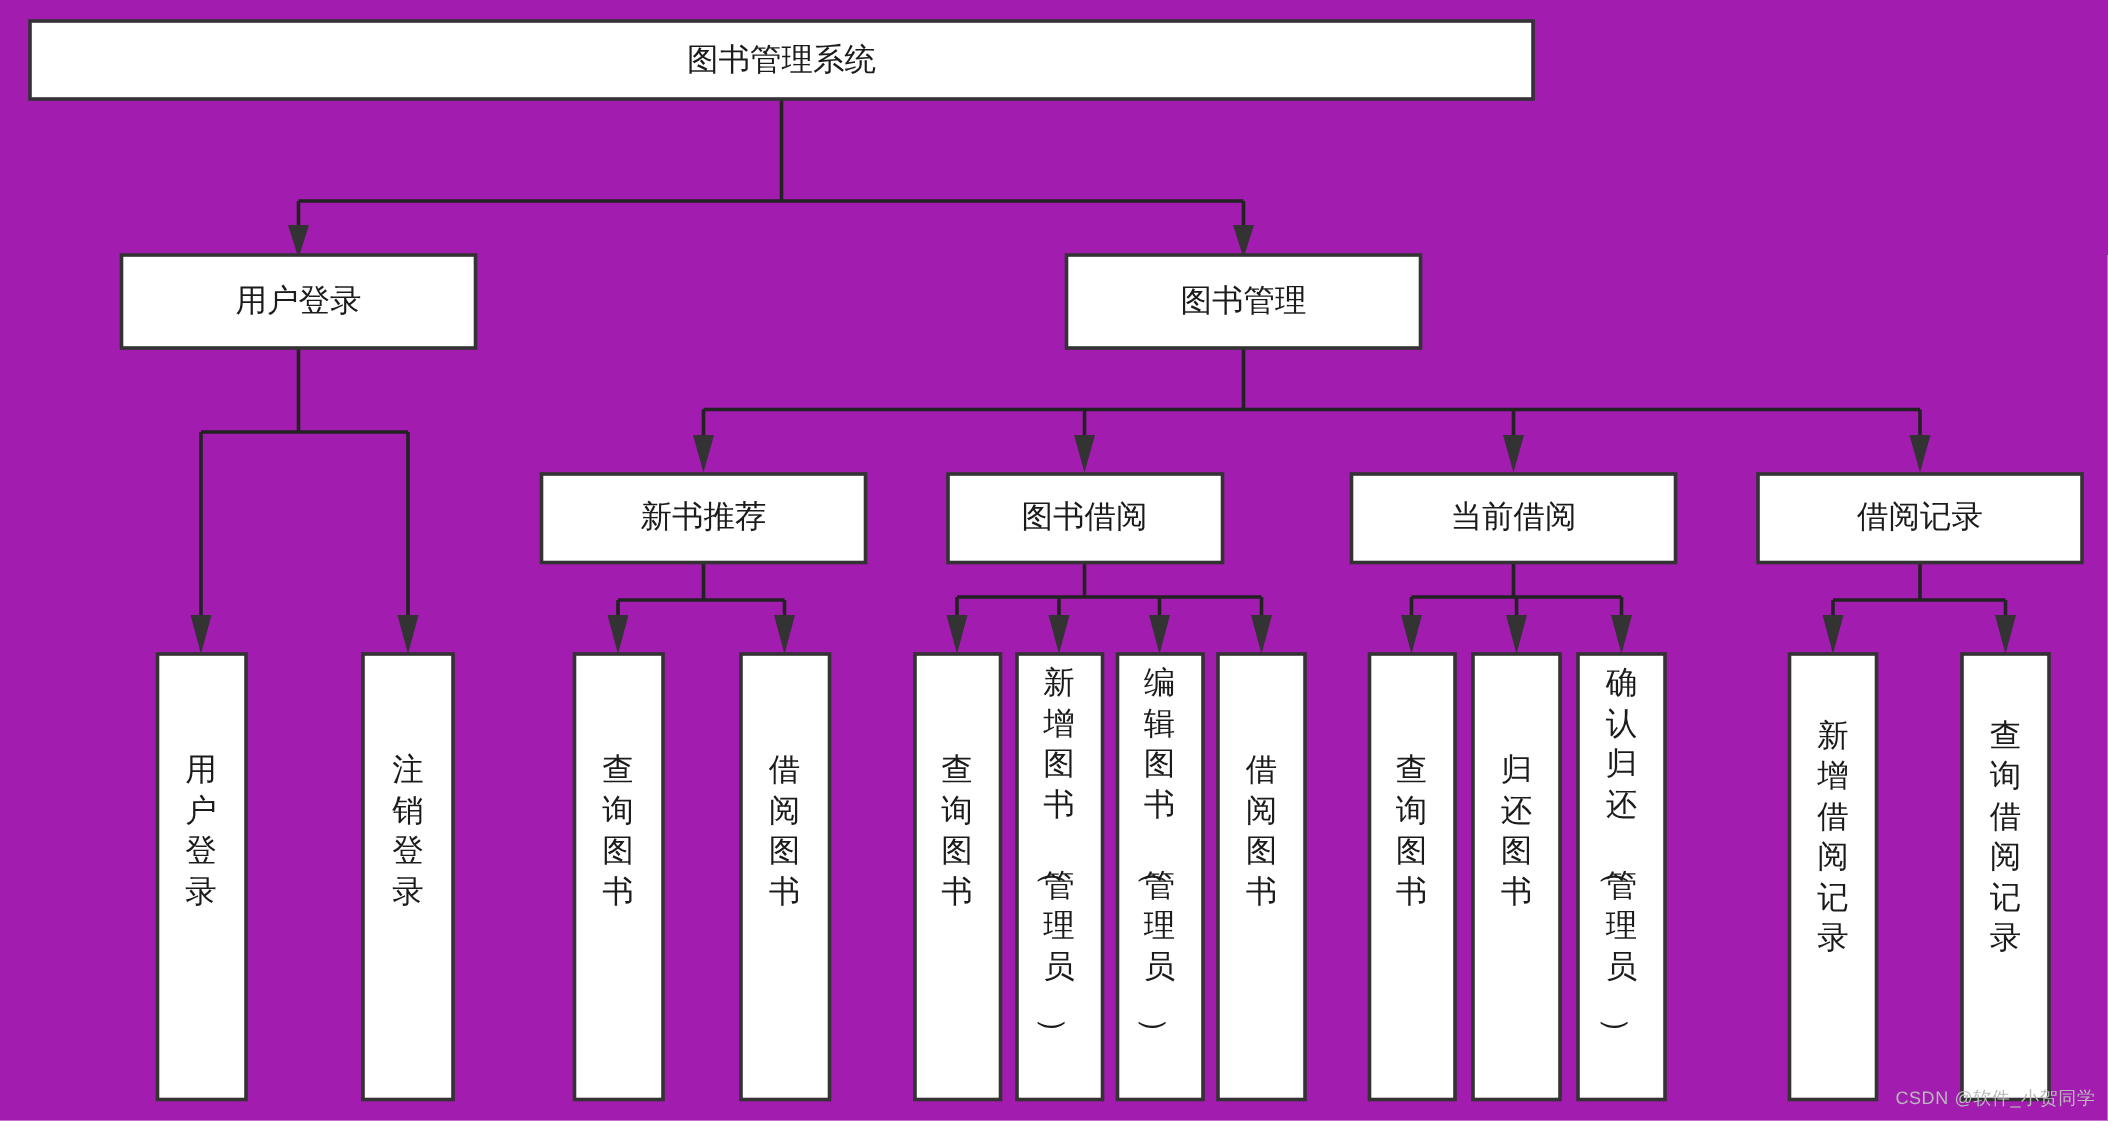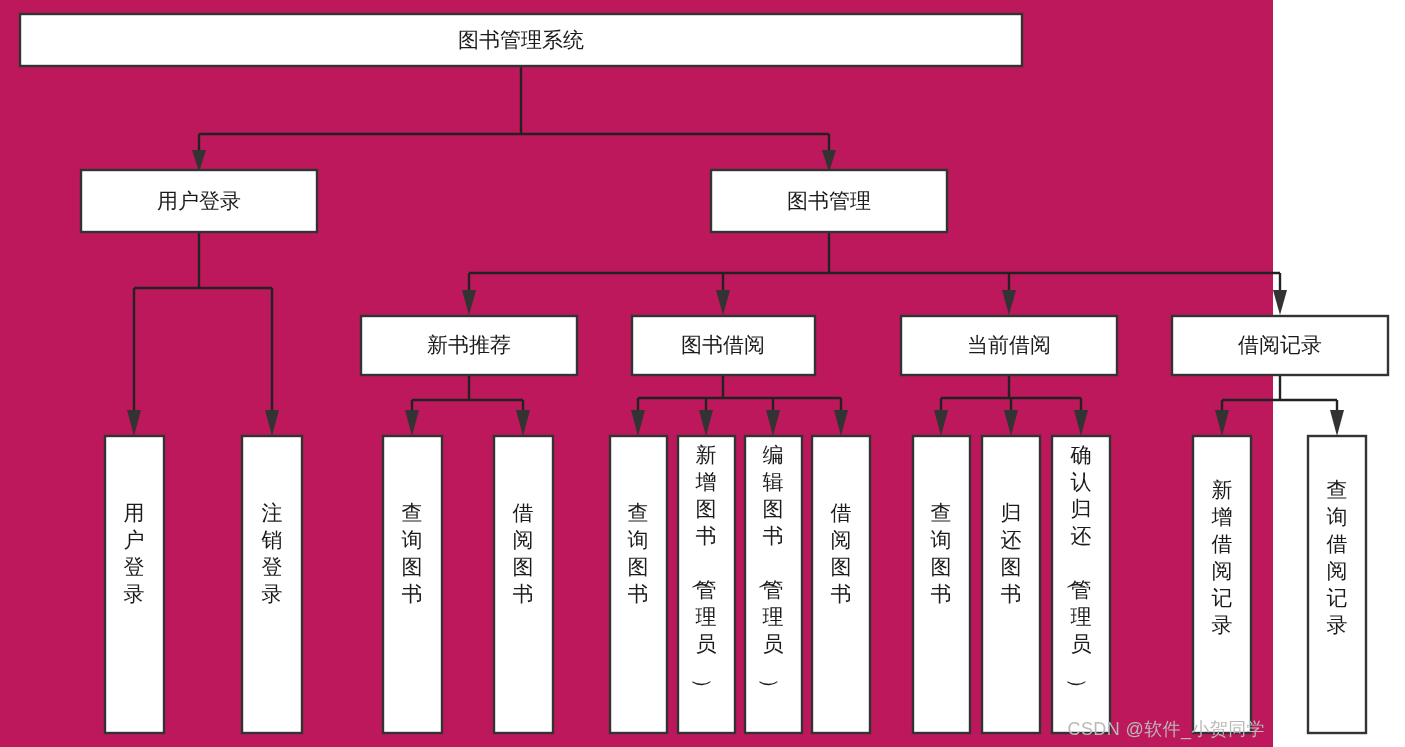--- a/index.html
+++ b/index.html
@@ -8,23 +8,23 @@
     background: #ffffff;
   }
   body {
     width: 1405px;
     height: 747px;
     font-family: "Liberation Sans", "DejaVu Sans", sans-serif;
     overflow: hidden;
   }
   #diagram-root {
     position: relative;
-    width: 1273px;
+    width: 1405px;
     height: 747px;
-    background: #be185d;
+    background: #a21caf;
   }
   svg.diagram-canvas {
     position: absolute;
     left: 0;
     top: 0;
     width: 1405px;
     height: 747px;
     display: block;
   }
   .node-box {
@@ -53,21 +53,21 @@
     font-family: "Liberation Sans", "DejaVu Sans", sans-serif;
     font-size: 21px;
     fill: #1b1b1b;
     text-anchor: middle;
   }
   .watermark {
     position: absolute;
     right: 8px;
     bottom: 6px;
     font-family: "Liberation Sans", "DejaVu Sans", sans-serif;
-    font-size: 18px;
+    font-size: 12px;
     color: #b9b9b9;
     letter-spacing: 0.4px;
     white-space: nowrap;
     user-select: none;
   }
 </style>
 </head>
 <body>
 
 <div id="diagram-root">

